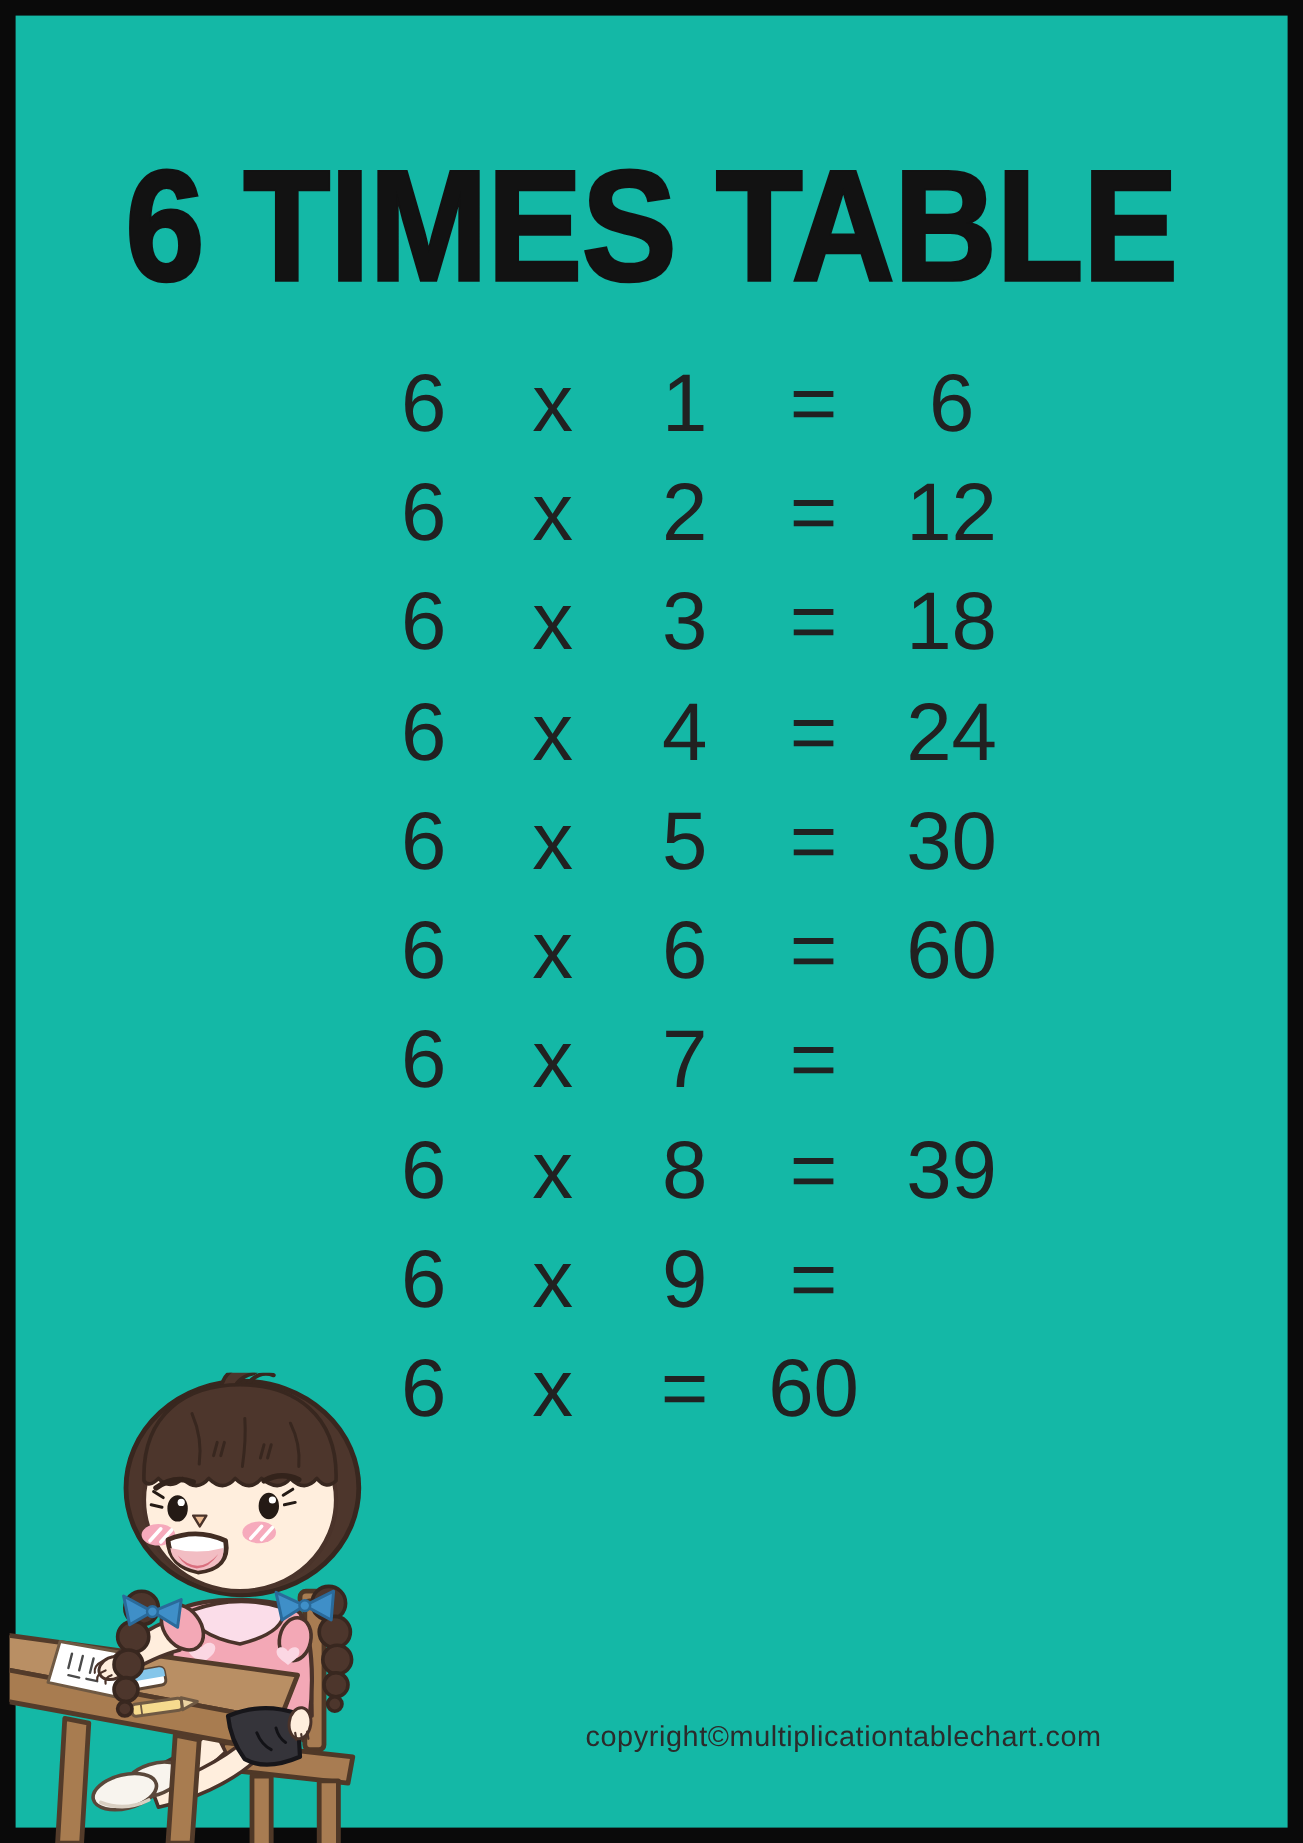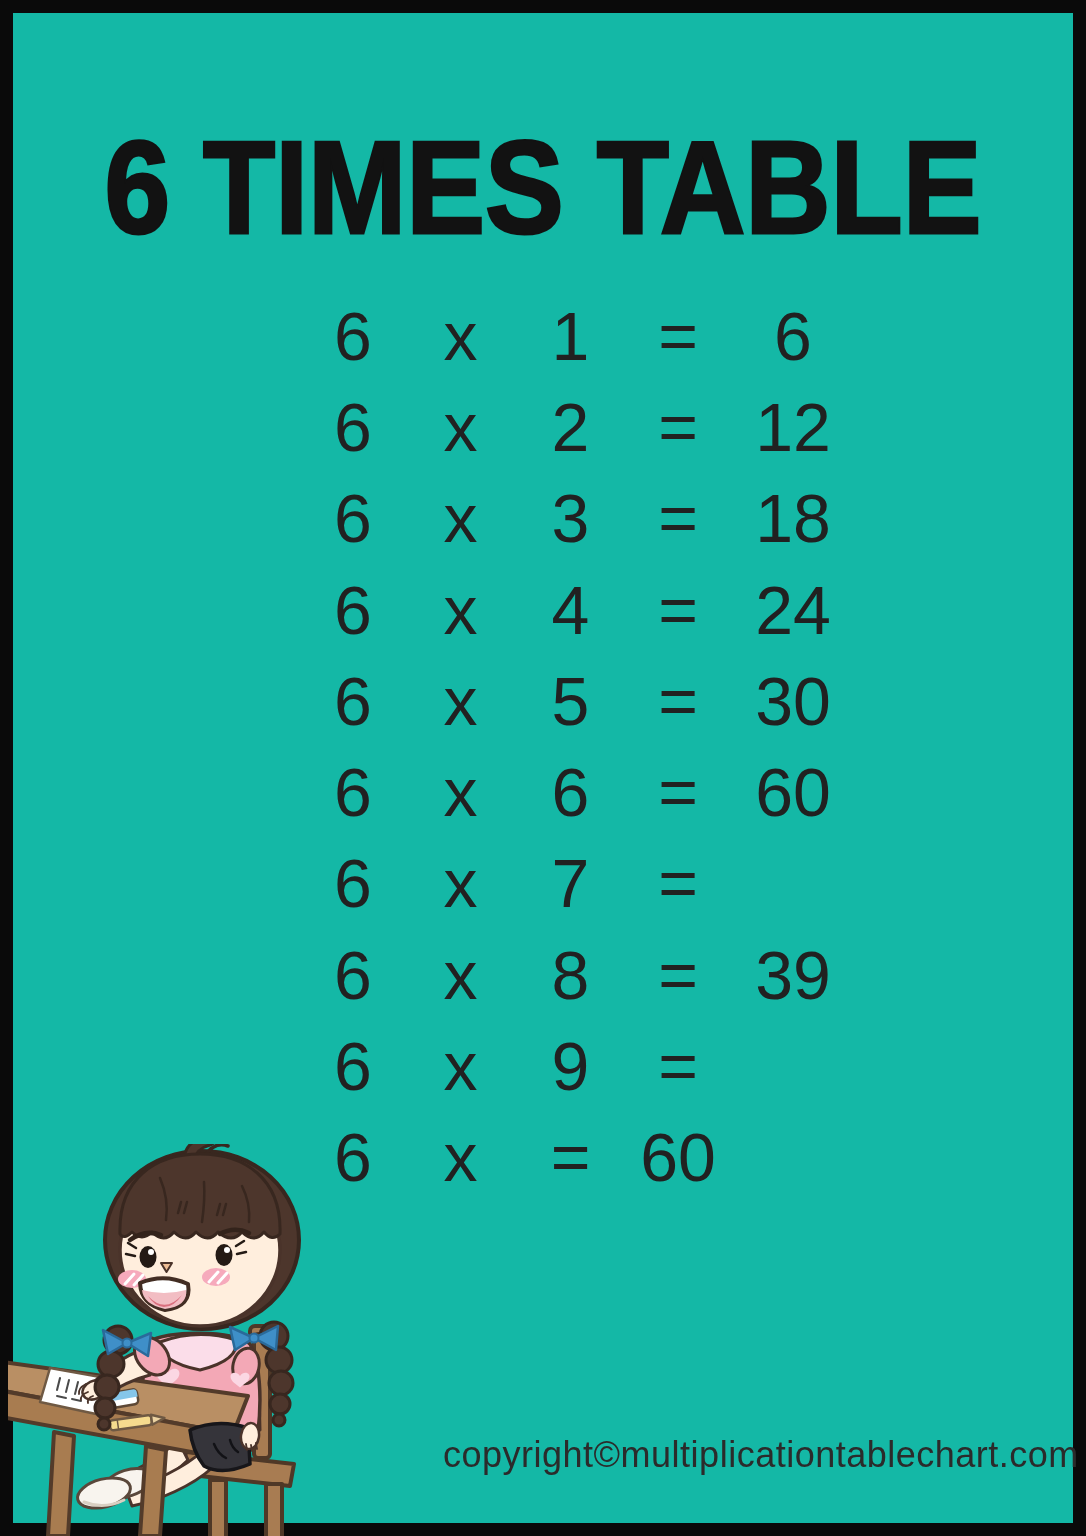--- a/index.html
+++ b/index.html
@@ -25,21 +25,21 @@
     font-size:68px;line-height:1;color:#212121;
     font-family:"Liberation Sans",sans-serif;
   }
   .trow{
     display:grid;grid-template-columns:100px 115px 105px 110px 120px;
     align-items:center;
   }
   .trow span{display:block;text-align:center;}
   .copyright{
     position:absolute;left:430px;top:1421px;width:520px;
-    text-align:center;font-size:36px;color:#2b2b2b;letter-spacing:0.5px;
+    text-align:center;font-size:24px;color:#2b2b2b;letter-spacing:0.5px;
   }
   .girl-svg{
     position:absolute;left:8px;top:1144px;width:300px;height:392px;z-index:3;
   }
 </style>
 </head>
 <body>
 
 <div class="page">
 

